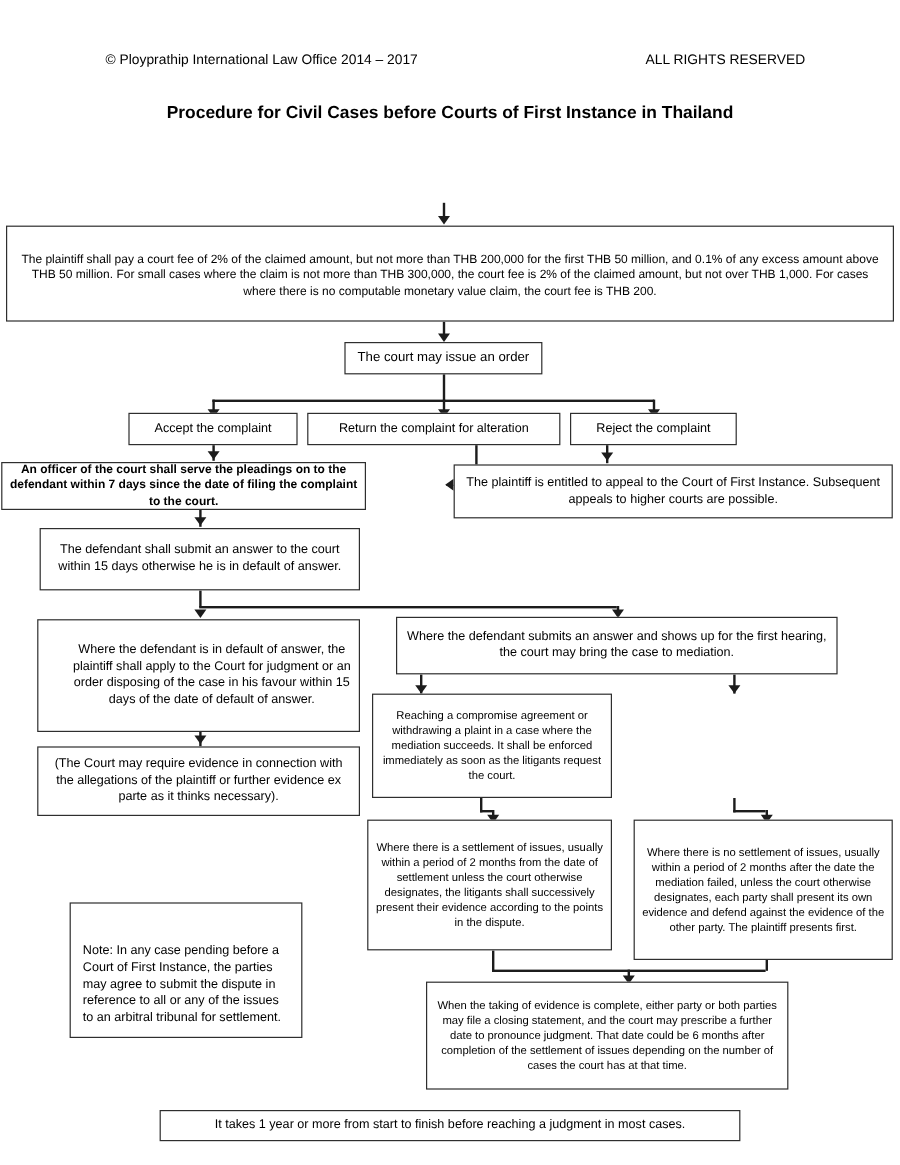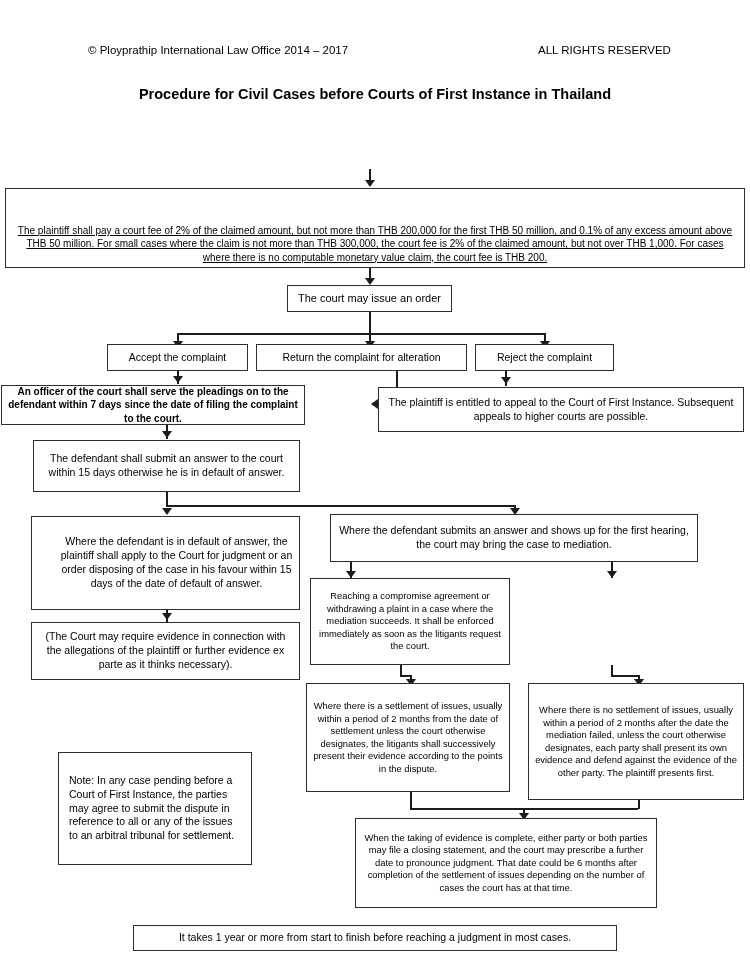--- a/index.html
+++ b/index.html
@@ -61,21 +61,21 @@
   .box > span { display: block; width: 100%; }
   .box.left-text { text-align: left; }
   .box.left-text > span { text-align: left; }
   .fs11  { font-size: 11px; }
   .fs105 { font-size: 10.5px; }
   .fs10  { font-size: 10px; }
   .fs95  { font-size: 9.4px; }
   .fs9   { font-size: 8.9px; }
 
   
-  .box.top-text { align-items: flex-end; padding-top: 7px; text-decoration: underline; }
+  .box.top-text { align-items: center; padding-top: 7px; }
 
   
   .ln {
     position: absolute;
     background: #1c1c1c;
     z-index: 1;
   }
   .vl { width: 1.6px; }
   .hl { height: 1.6px; }
   .arrow {
@@ -221,21 +221,21 @@
   </div>
 
   <div class="box fs95" style="left:528px; top:683px; width:216px; height:117px;">
     <span>Where there is no settlement of issues, usually within a period of 2 months after the date the mediation failed, unless the court otherwise designates, each party shall present its own evidence and defend against the evidence of the other party. The plaintiff presents first.</span>
   </div>
 
   <div class="box fs95" style="left:355px; top:818px; width:302px; height:90px;">
     <span>When the taking of evidence is complete, either party or both parties may file a closing statement, and the court may prescribe a further date to pronounce judgment. That date could be 6 months after completion of the settlement of issues depending on the number of cases the court has at that time.</span>
   </div>
 
-  <div class="box fs105 left-text" style="left:58px; top:752px; width:194px; height:113px; padding:8px 10px; align-items:center;">
+  <div class="box fs105 left-text" style="left:58px; top:752px; width:194px; height:113px; padding:8px 10px; align-items:flex-end;">
     <span>Note: In any case pending before a Court of First Instance, the parties may agree to submit the dispute in reference to all or any of the issues to an arbitral tribunal for settlement.</span>
   </div>
 
   <div class="box fs105" style="left:133px; top:925px; width:484px; height:26px;">
     <span>It takes 1 year or more from start to finish before reaching a judgment in most cases.</span>
   </div>
 
 </div>
 
 </body></html>

